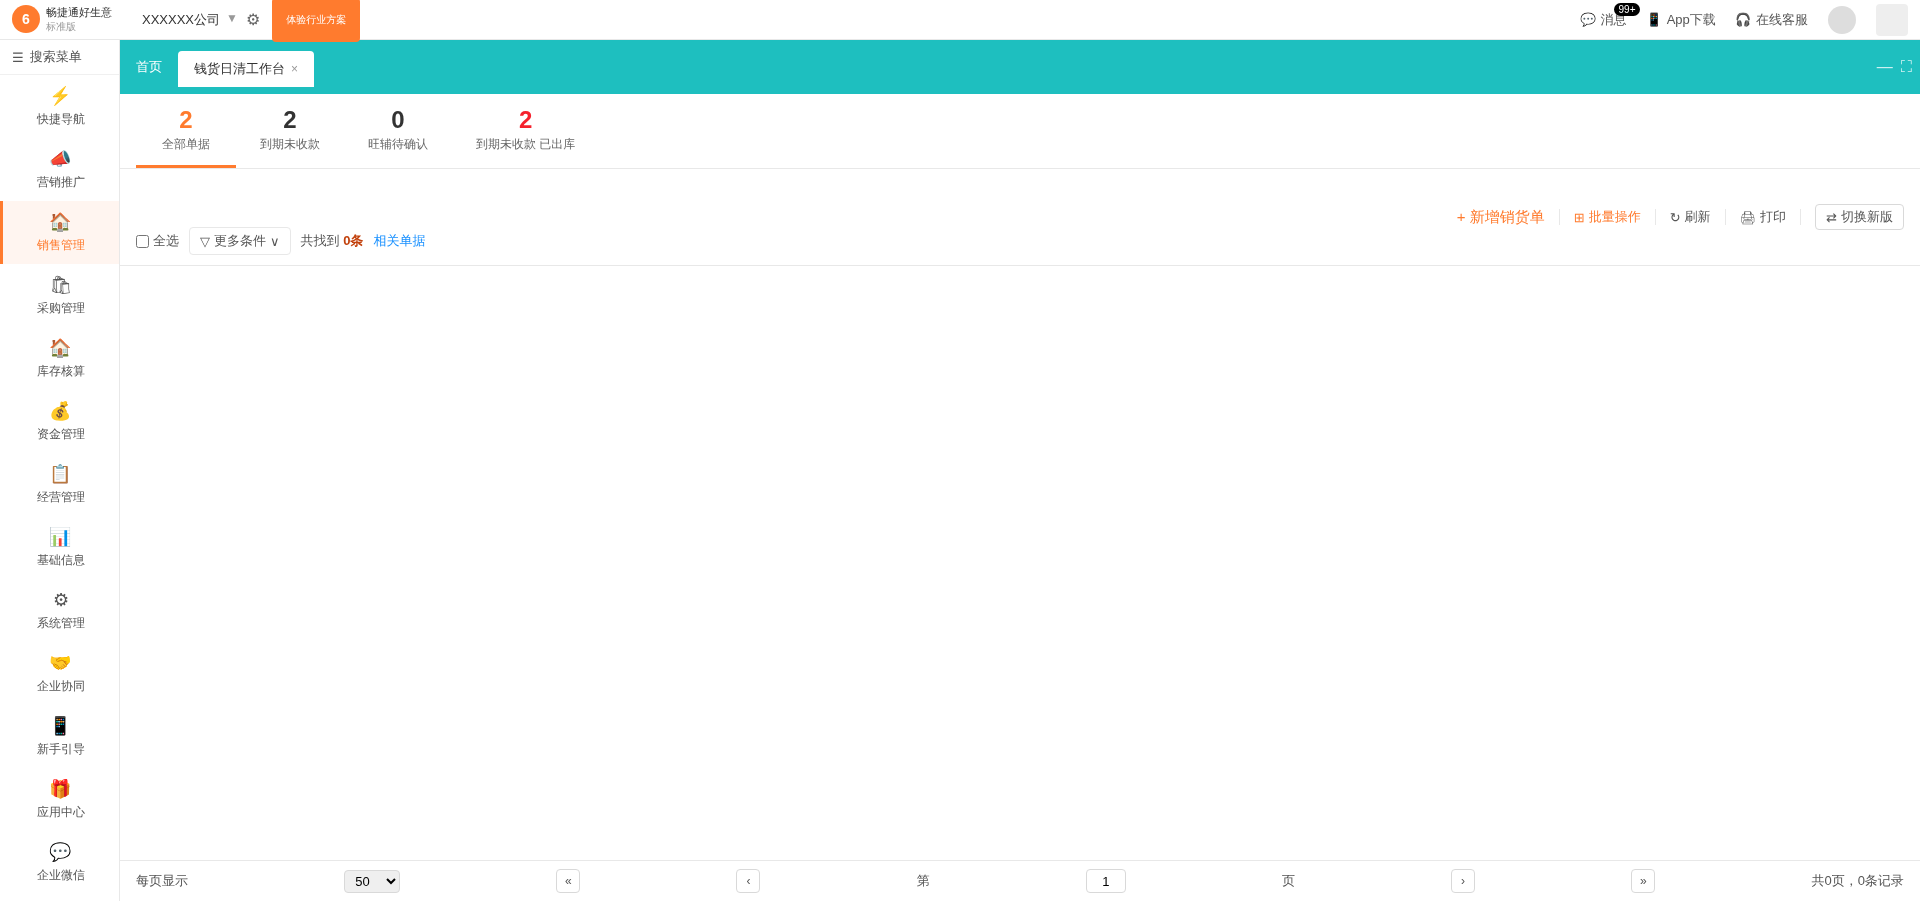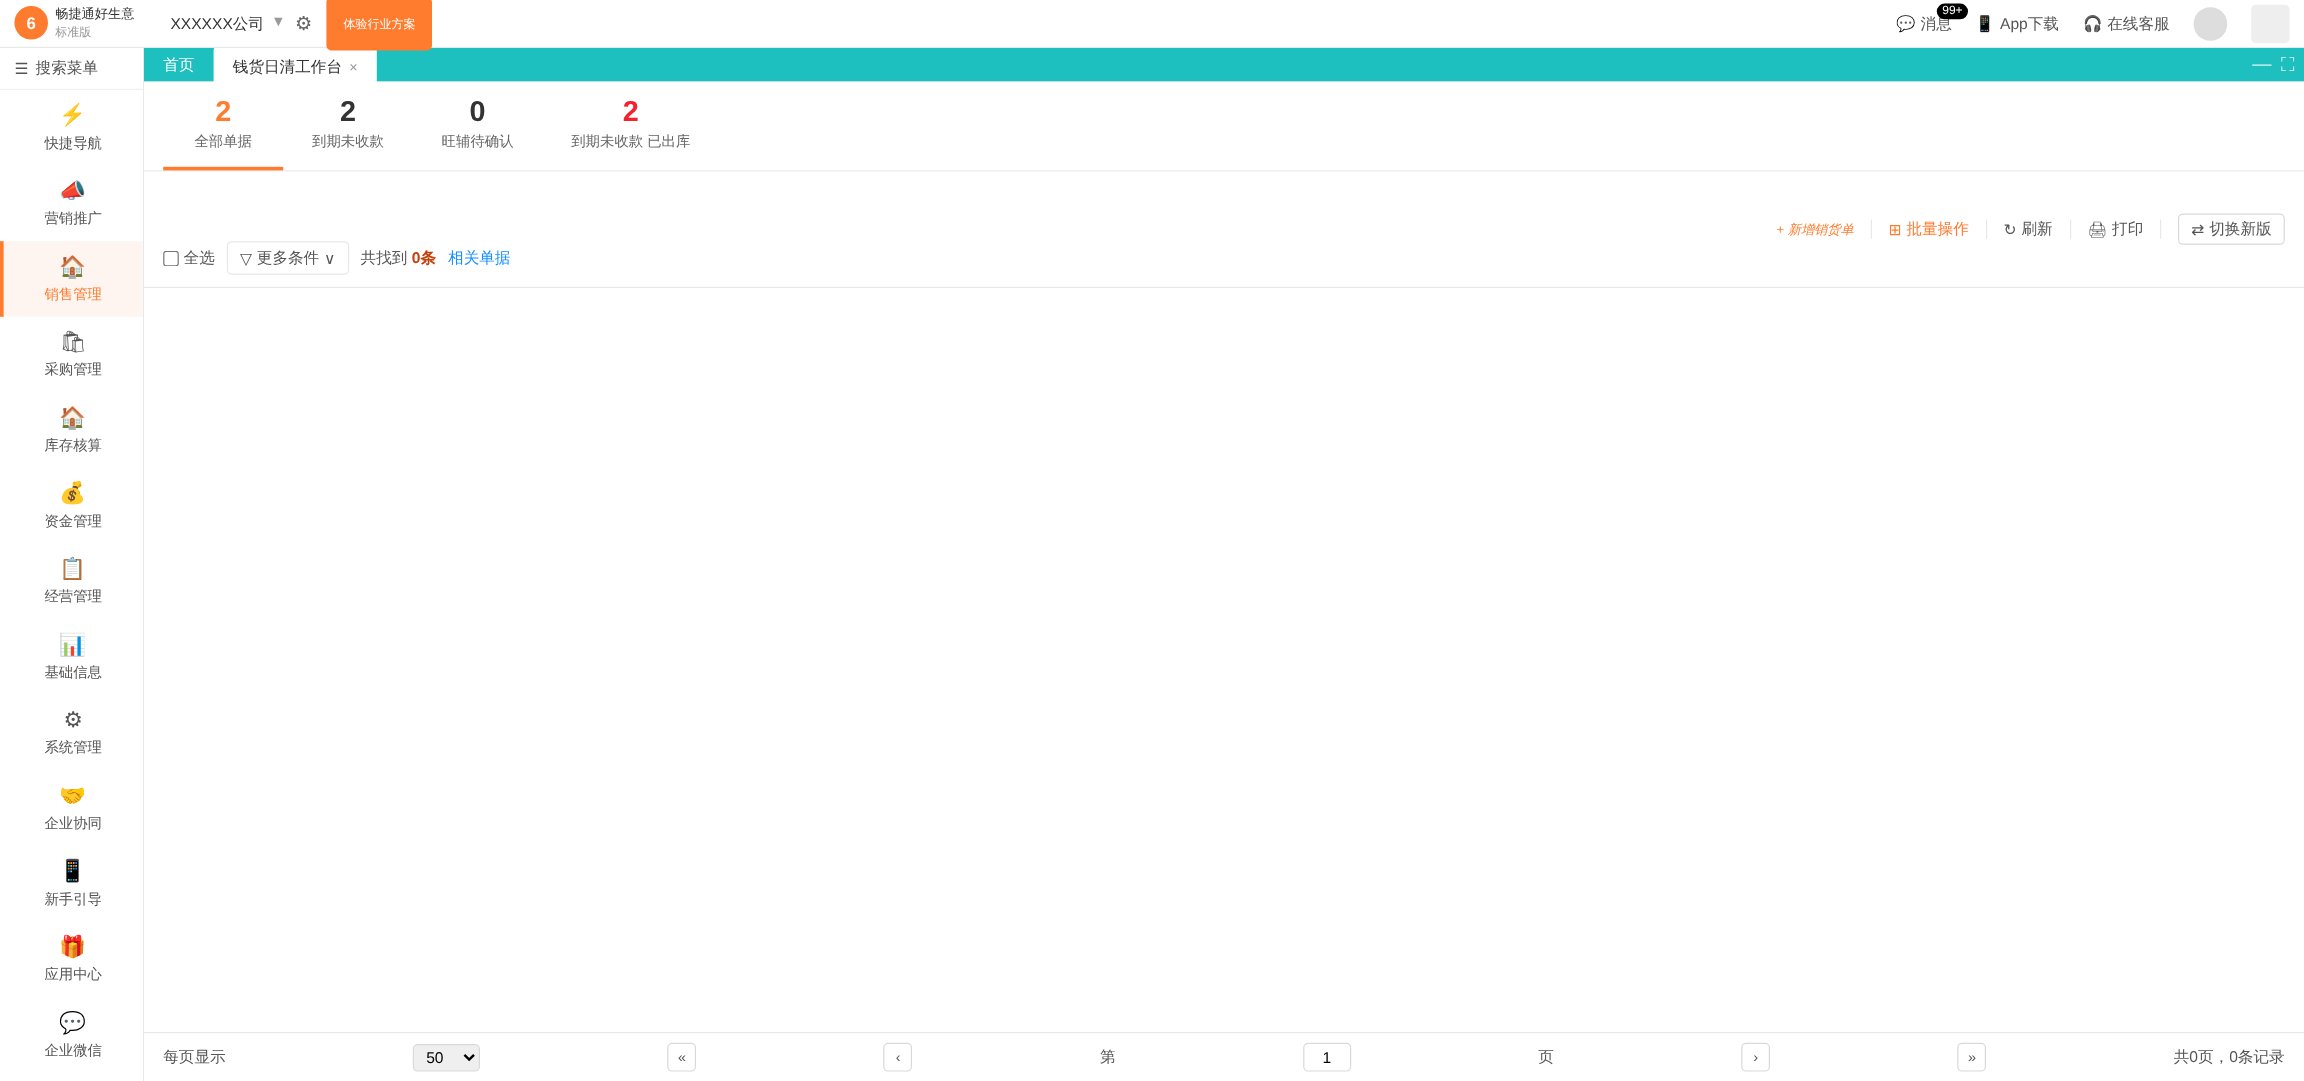--- a/index.html
+++ b/index.html
@@ -157,21 +157,21 @@
     
     .content-area {
       flex: 1;
       display: flex;
       flex-direction: column;
       overflow: hidden;
     }
 
     
     .tab-bar {
-      height: 28px;
+      height: 54px;
       background: #1ebfbf;
       display: flex;
       align-items: center;
       flex-shrink: 0;
     }
     .tab-item {
       height: 40px;
       display: flex;
       align-items: center;
       padding: 0 16px;
@@ -309,24 +309,23 @@
       color: #555;
       cursor: pointer;
     }
     .toolbar-action.primary { color: #ff7b2e; }
     .btn-new {
       background: transparent;
       border: none;
       display: flex;
       align-items: center;
       gap: 4px;
-      font-size: 11px;
+      font-size: 15px;
       color: #ff7b2e;
       cursor: pointer;
-      font-style: italic;
     }
     .toolbar-divider {
       width: 1px;
       height: 16px;
       background: #e8e8e8;
     }
 
     
     .table-area {
       flex: 1;

